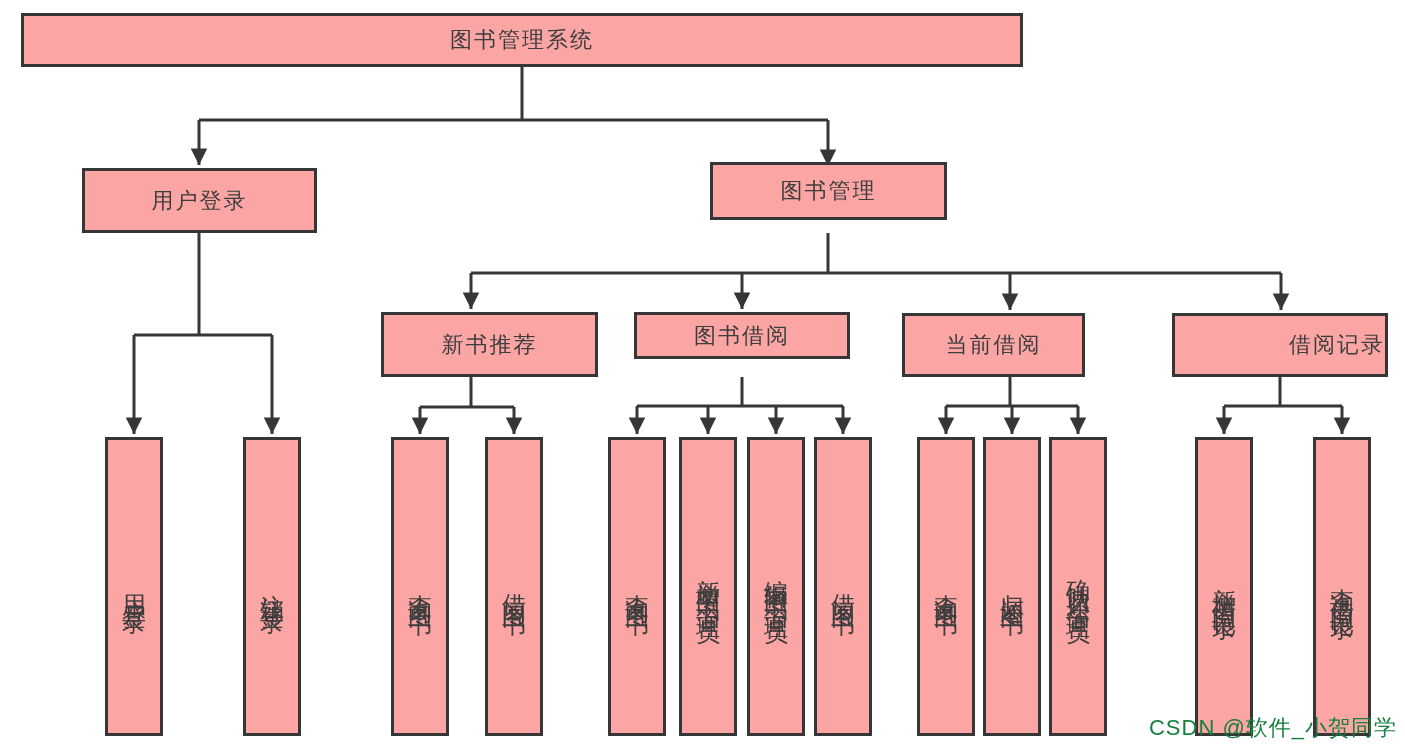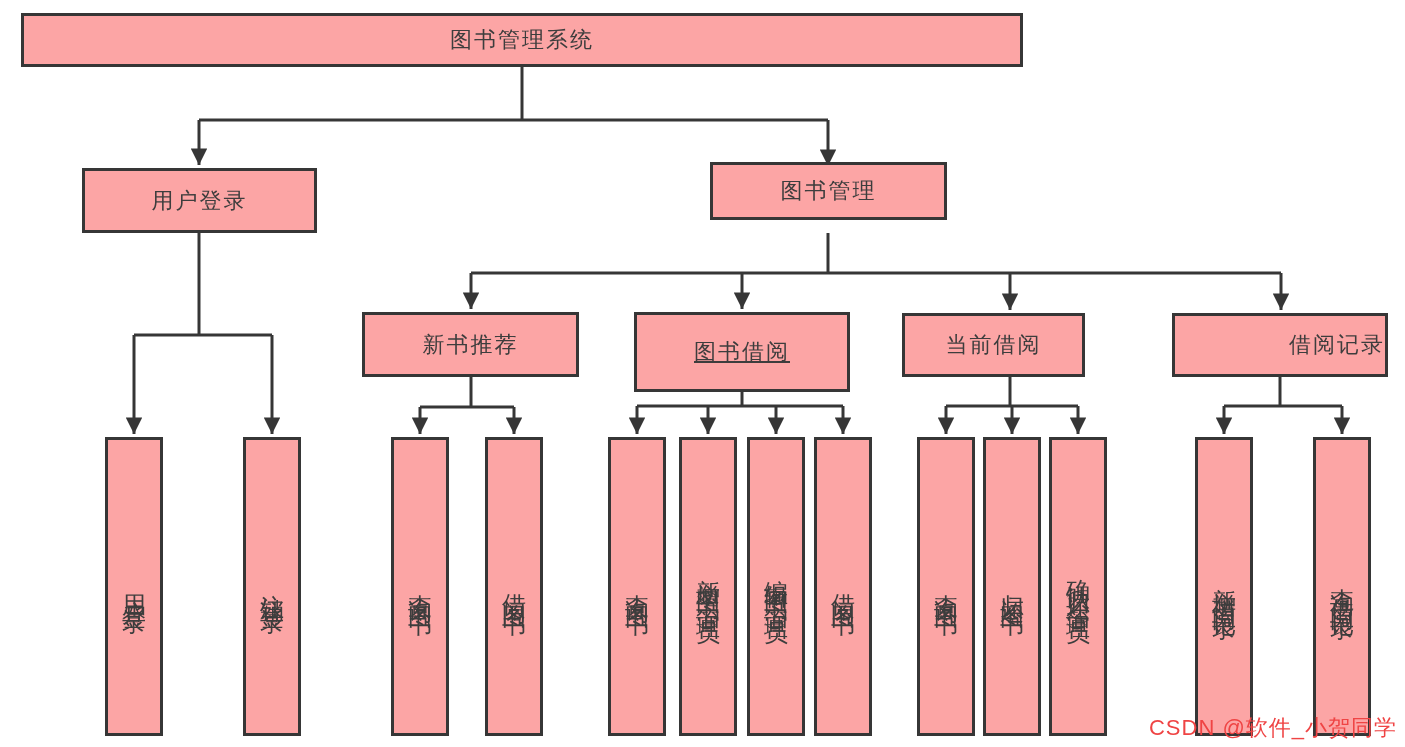--- a/index.html
+++ b/index.html
@@ -54,43 +54,43 @@
     text-orientation: mixed;
     font-size: 24px;
     letter-spacing: 6px;
     line-height: 1;
     color: #3d3d3d;
   }
   
   #n-root       { left: 21px;   top: 13px;  width: 1002px; height: 54px; }
   #n-user-login { left: 82px;   top: 168px; width: 235px;  height: 65px; }
   #n-book-mgmt  { left: 710px;  top: 162px; width: 237px;  height: 58px; }
-  #n-sec-0 { left: 362px;  top: 312px; width: 217px; height: 65px; text-align: right; }
-  #n-sec-1 { left: 634px;  top: 312px; width: 216px; height: 80px; text-decoration: underline; }
+  #n-sec-0 { left: 381px;  top: 312px; width: 217px; height: 65px; text-align: right; }
+  #n-sec-1 { left: 634px;  top: 312px; width: 216px; height: 47px; }
   #n-sec-2 { left: 902px;  top: 313px; width: 183px; height: 64px; }
   #n-sec-3 { left: 1172px; top: 313px; width: 216px; height: 64px; justify-content: flex-end; }
   #n-g1a { left: 105px; }
   #n-g1b { left: 243px; }
   #n-g2a { left: 391px; }
   #n-g2b { left: 485px; }
   #n-g3a { left: 608px; }
   #n-g3b { left: 679px; }
   #n-g3c { left: 747px; }
   #n-g3d { left: 814px; }
   #n-g4a { left: 917px; }
   #n-g4b { left: 983px; }
   #n-g4c { left: 1049px; }
   #n-g5a { left: 1195px; }
   #n-g5b { left: 1313px; }
   .watermark {
     position: absolute;
     right: 8px;
     bottom: 4px;
     font-size: 22px;
-    color: #ef4444;
+    color: #15803d;
     letter-spacing: 1px;
     white-space: nowrap;
     z-index: 5;
   }
 </style>
 </head>
 <body>
 
 <div class="canvas">
 

